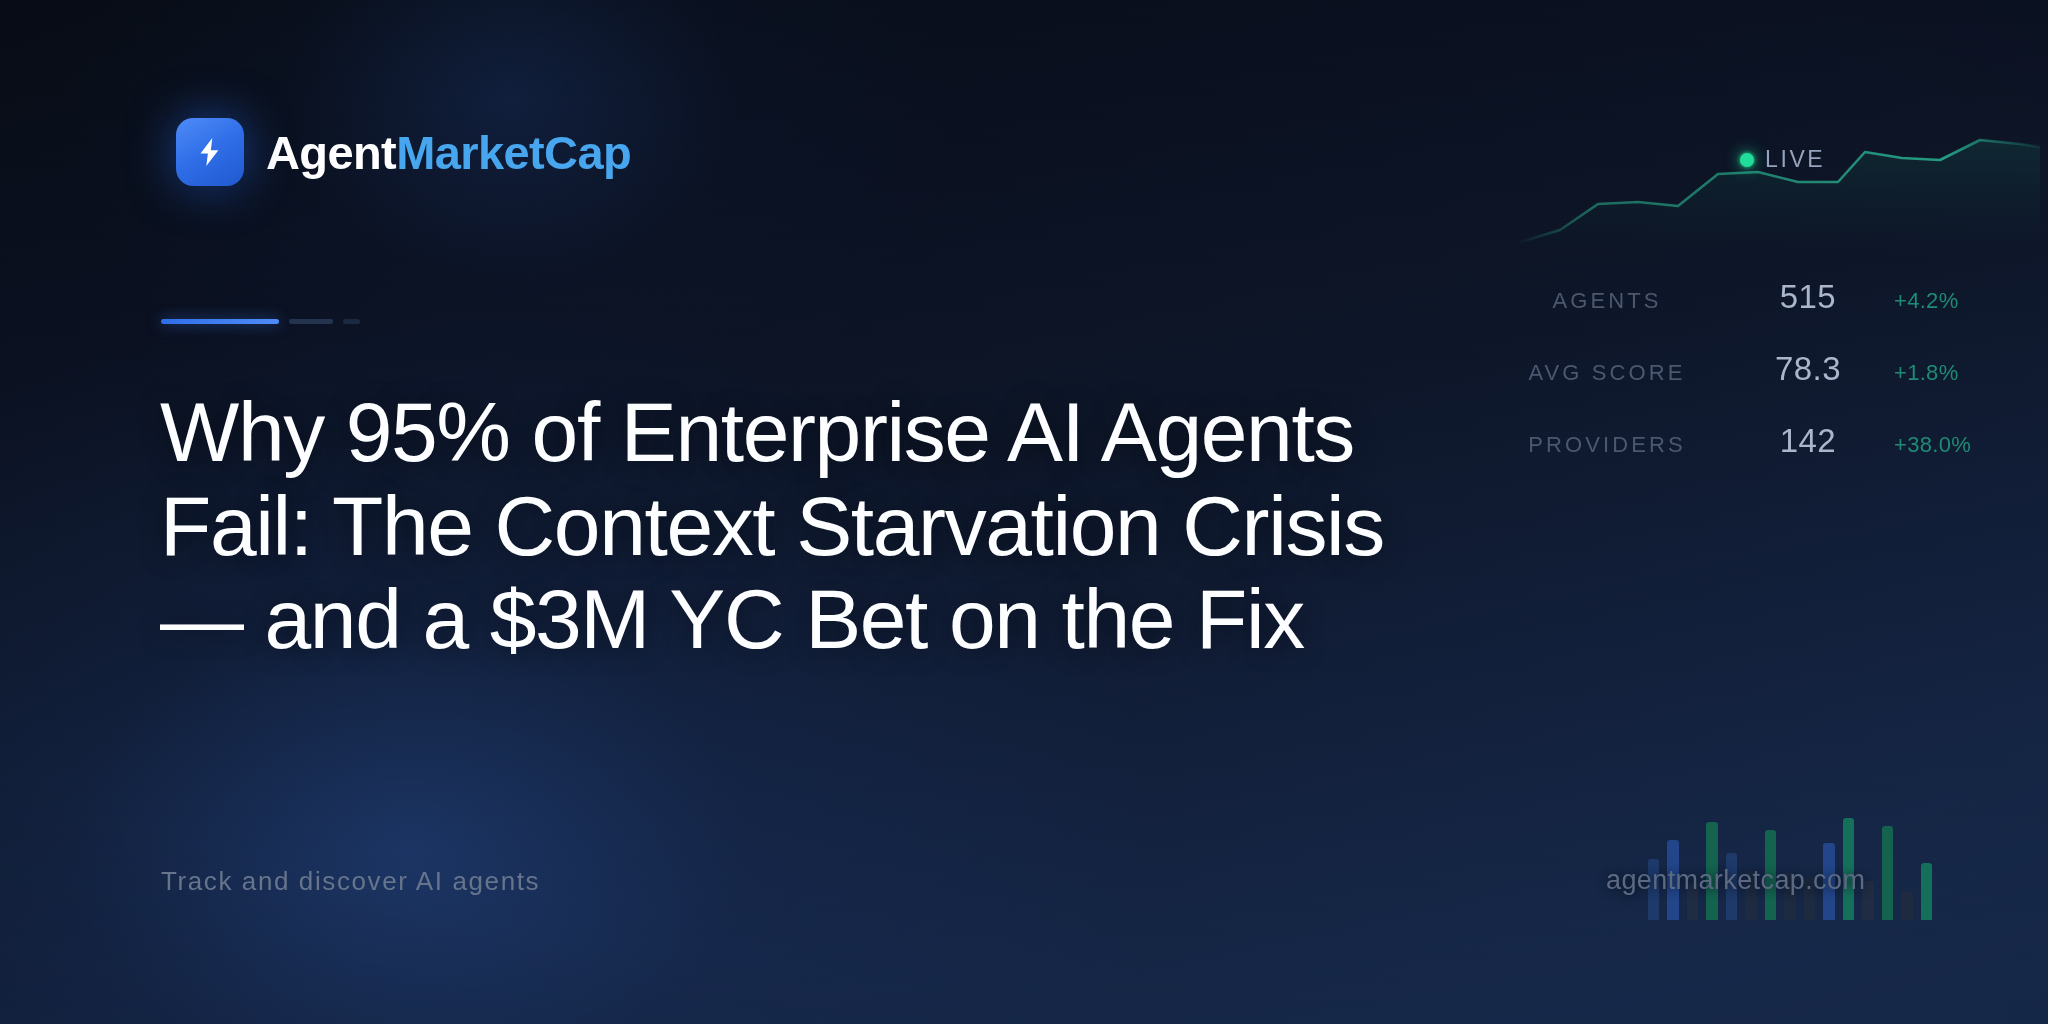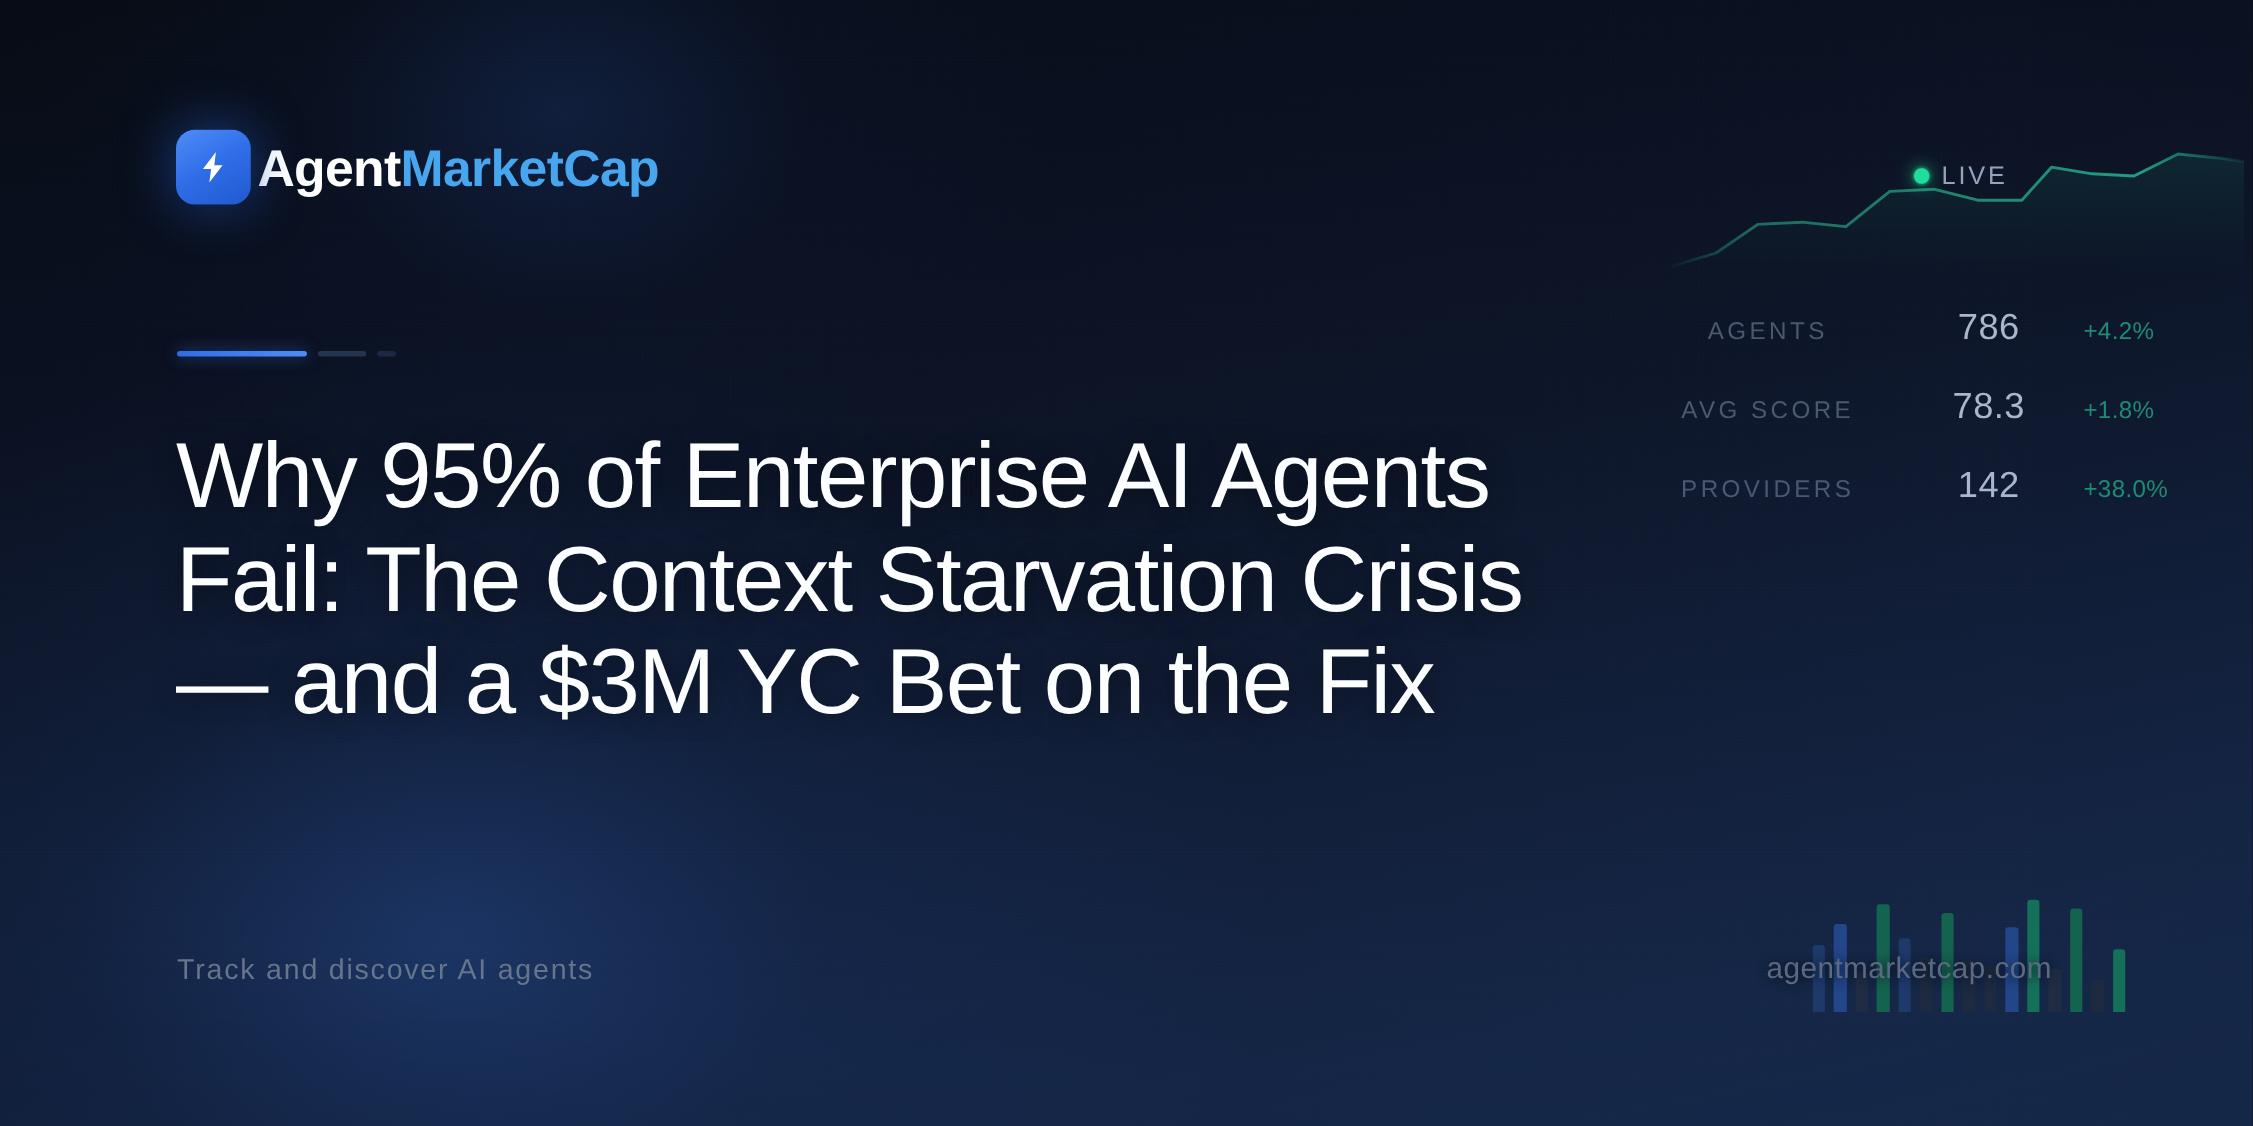--- a/index.html
+++ b/index.html
@@ -44,22 +44,22 @@
     pointer-events:none;
   }
   #bg-vignette {
     position:absolute; inset:0;
     background:radial-gradient(130% 110% at 50% 45%, rgba(0,0,0,0) 45%, rgba(0,0,0,0.30) 100%);
     pointer-events:none;
   }
 
   
   #brand {
-    position:absolute; left:160px; top:118px;
-    display:flex; align-items:center; gap:6px;
+    position:absolute; left:176px; top:118px;
+    display:flex; align-items:center; gap:22px;
   }
   #brand-mark {
     position:relative;
     width:68px; height:68px; border-radius:17px;
     background:linear-gradient(150deg, #4f8cf8 0%, #2f6ee8 48%, #2059cf 100%);
     box-shadow:0 0 46px rgba(46,110,232,0.55), 0 4px 18px rgba(0,0,0,0.45);
     display:flex; align-items:center; justify-content:center;
   }
   #brand-mark svg { display:block; }
   #brand-name {
@@ -204,21 +204,21 @@
     </div>
 
     <div id="live-badge">
       <span id="live-dot"></span>
       <span id="live-text">LIVE</span>
     </div>
 
     <div id="stats">
       <div class="stat-row">
         <span class="stat-label">AGENTS</span>
-        <span class="stat-value">786</span>
+        <span class="stat-value">515</span>
         <span class="stat-delta">+4.2%</span>
       </div>
       <div class="stat-row">
         <span class="stat-label">AVG SCORE</span>
         <span class="stat-value">78.3</span>
         <span class="stat-delta">+1.8%</span>
       </div>
       <div class="stat-row">
         <span class="stat-label">PROVIDERS</span>
         <span class="stat-value">142</span>

